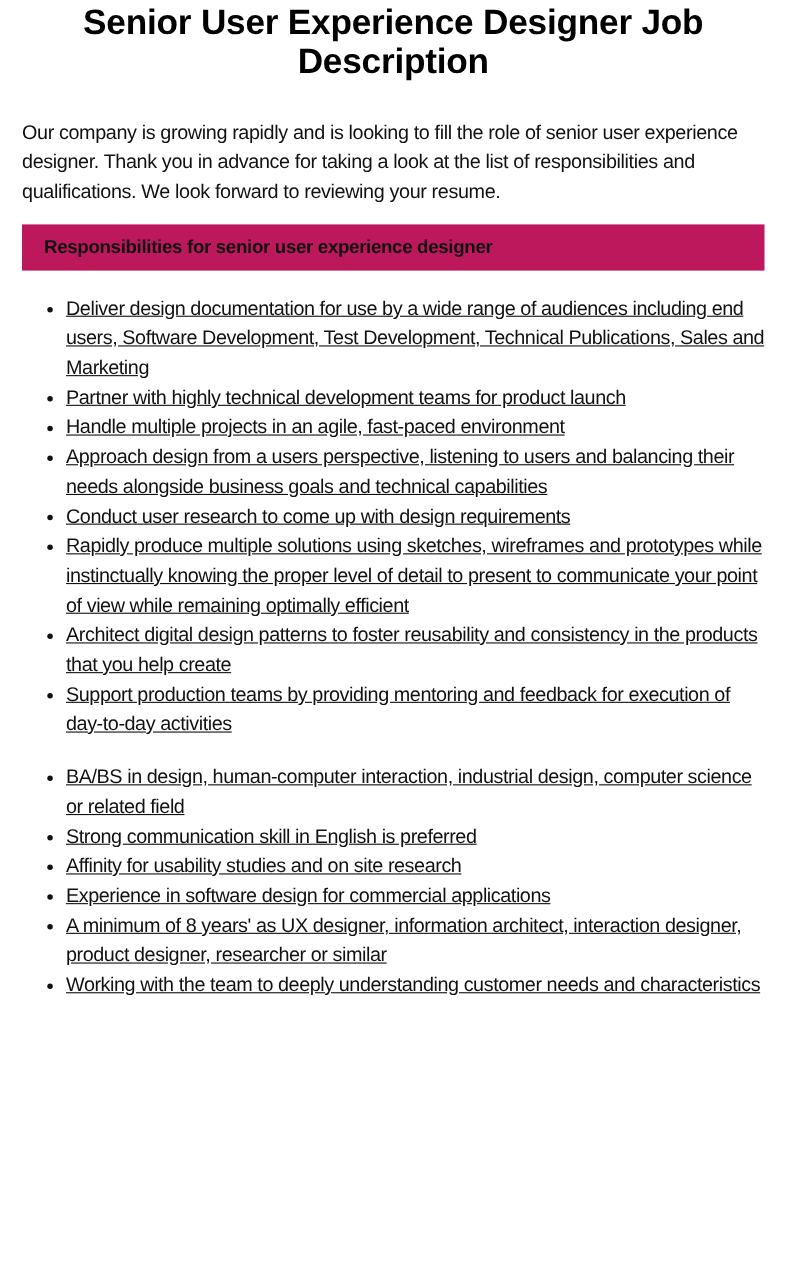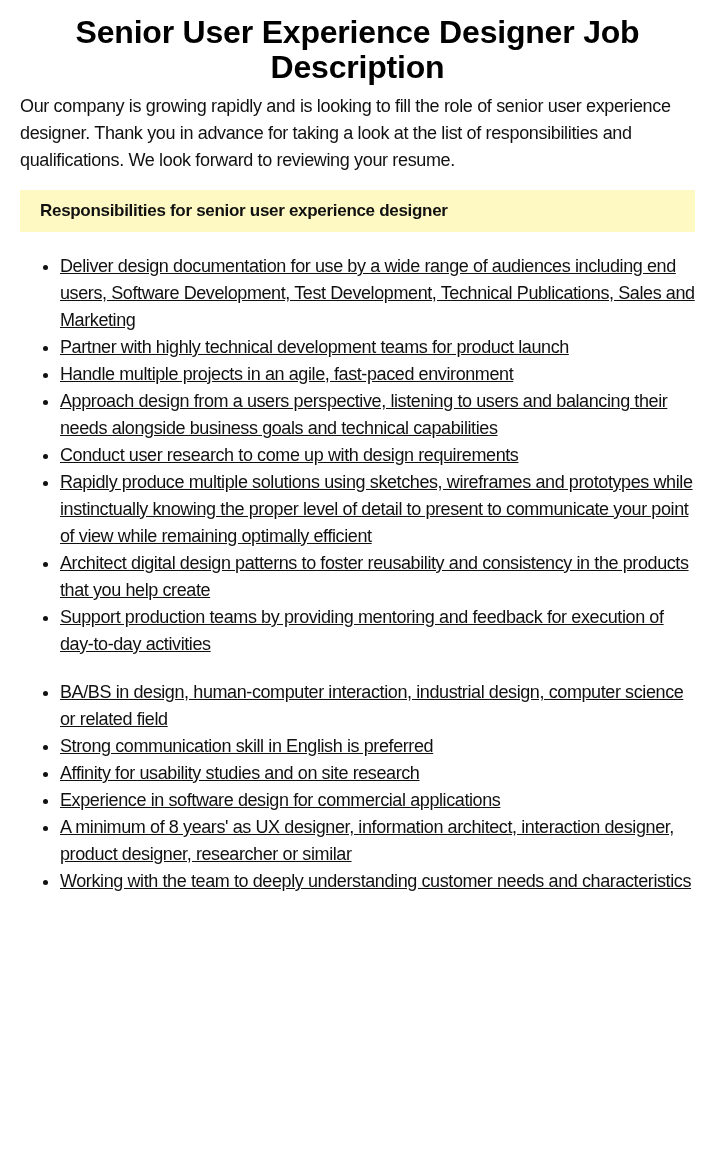--- a/index.html
+++ b/index.html
@@ -8,41 +8,41 @@
       background: #ffffff;
     }
     body {
       width: 720px;
       height: 1168px;
       overflow: hidden;
       font-family: "Liberation Sans", "DejaVu Sans", sans-serif;
       color: #111111;
     }
     .page {
-      padding: 12px 25px 0 20px;
+      padding: 0 25px 0 20px;
     }
     h1.title {
       margin: 0;
       padding-top: 3px;
       font-size: 32px;
       line-height: 35px;
       font-weight: bold;
       text-align: center;
       letter-spacing: -0.2px;
       color: #000000;
     }
     p.intro {
-      margin: 8px 0 0 0;
+      margin: 34px 0 0 0;
       font-size: 18px;
       line-height: 27px;
       letter-spacing: -0.35px;
     }
     .section-header {
       margin-top: 16px;
-      background: #fef9c3;
+      background: #be185d;
       height: 42px;
       display: flex;
       align-items: center;
       padding-left: 20px;
       font-size: 17px;
       font-weight: bold;
       letter-spacing: -0.3px;
       color: #111111;
     }
     .section-header.second {

